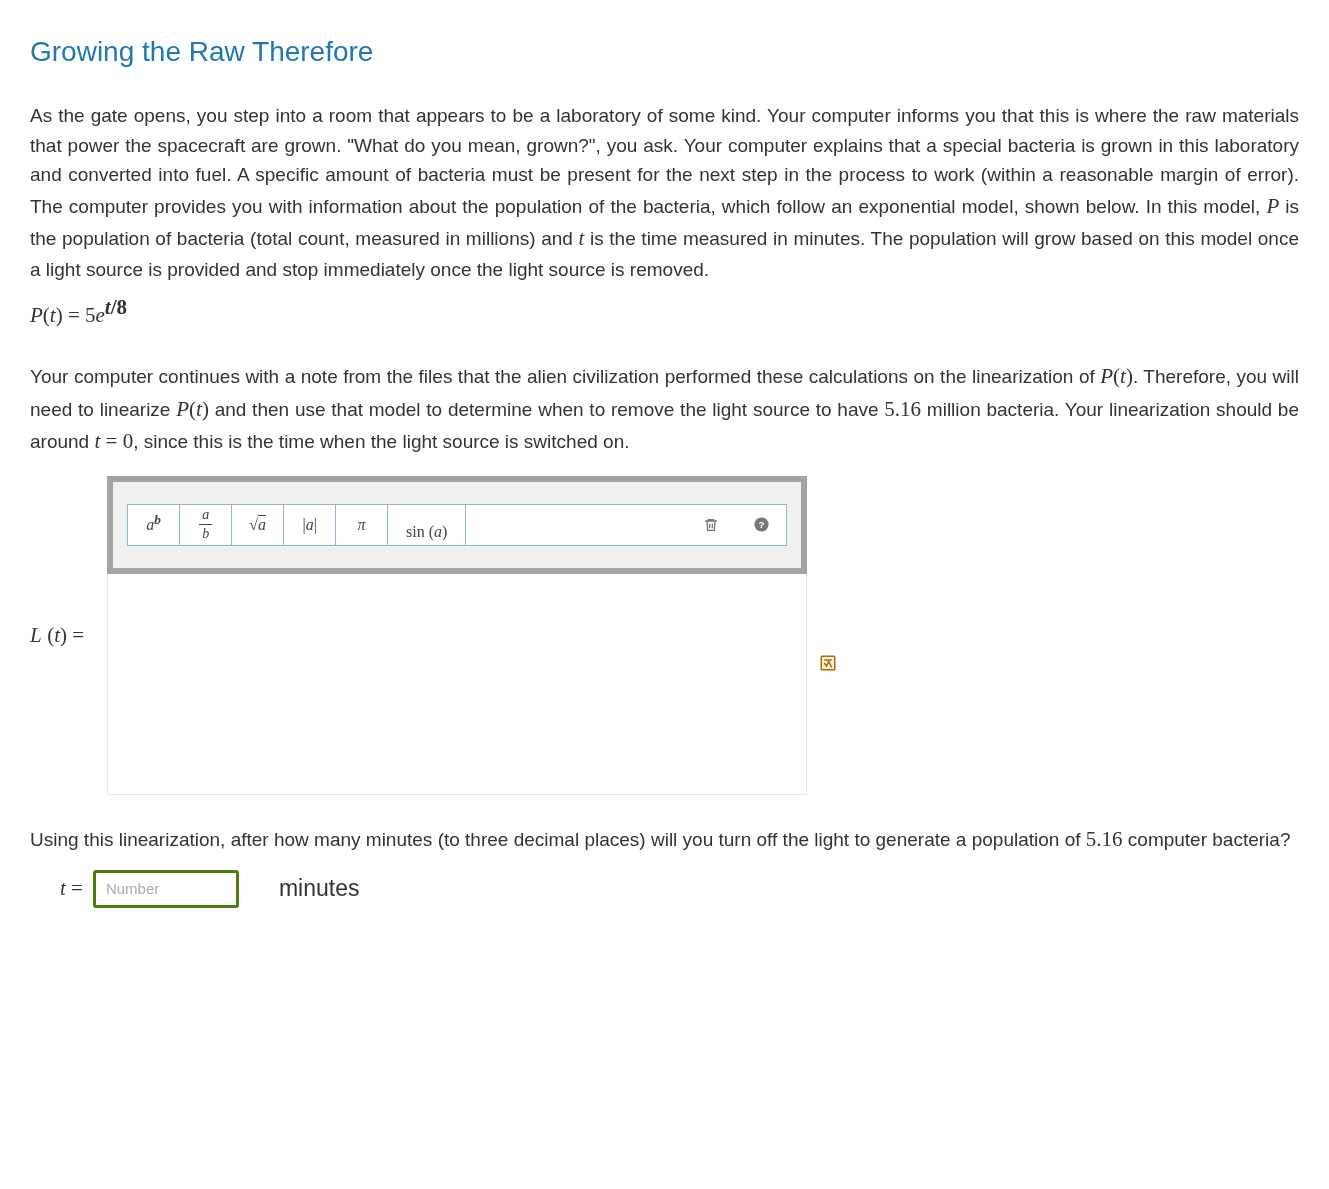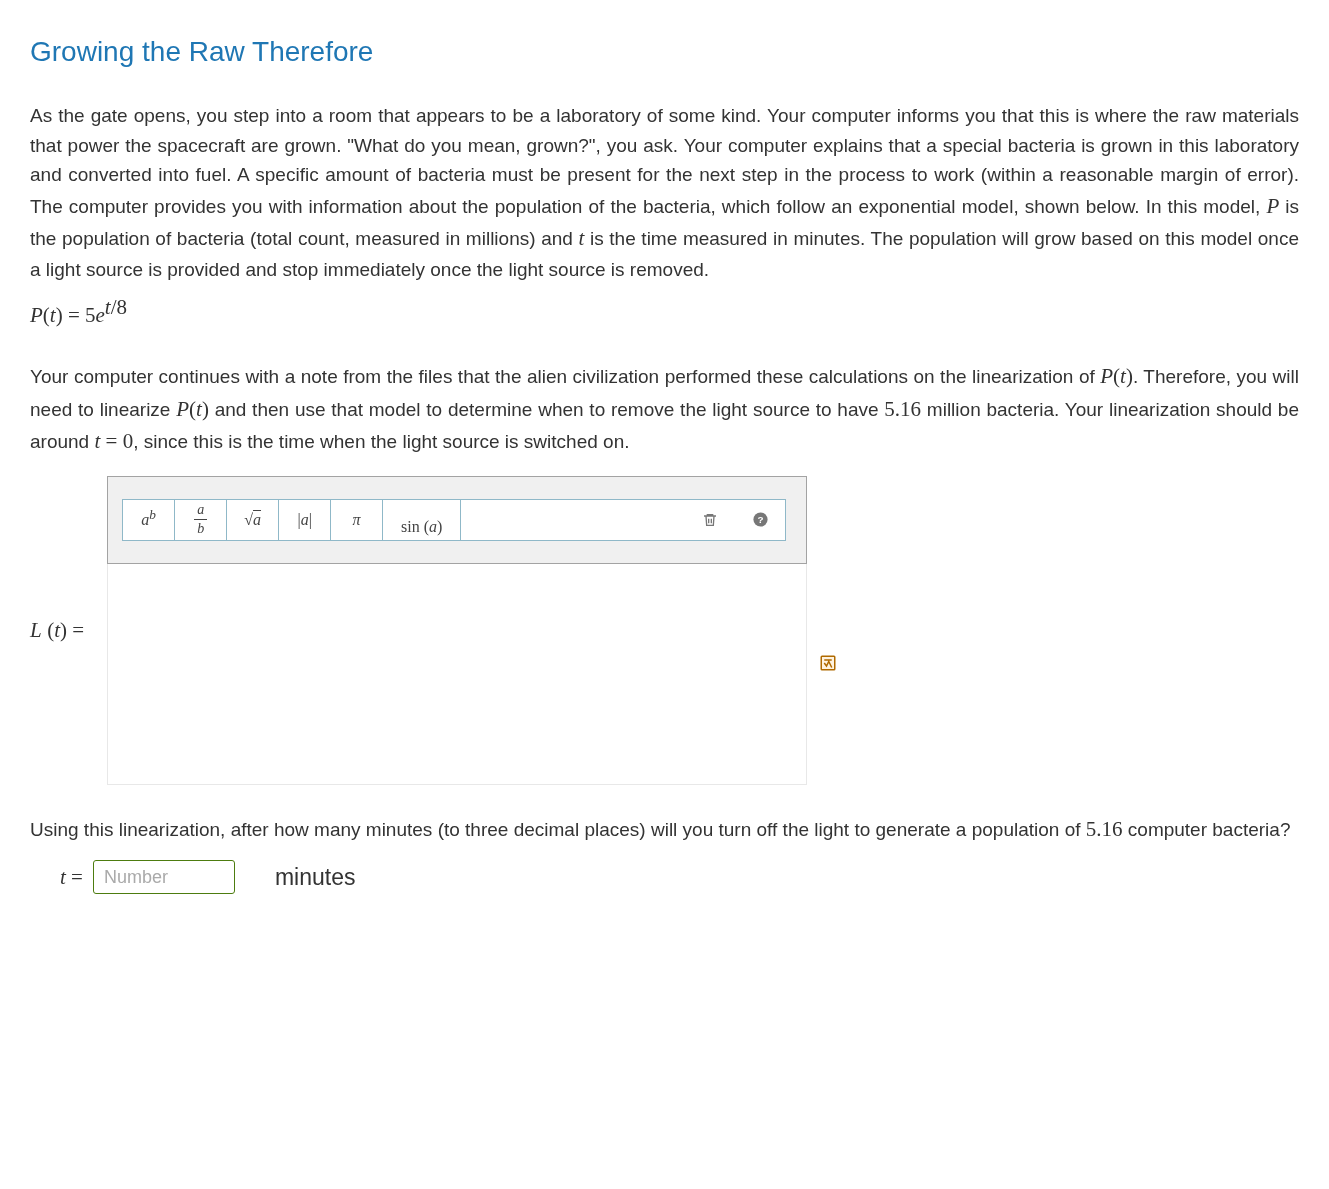--- a/index.html
+++ b/index.html
@@ -44,22 +44,22 @@
     margin-right: 23px;
     white-space: nowrap;
   }
   .editor-box {
     flex: 0 0 auto;
     width: 700px;
     background: #fff;
   }
   .editor-toolbar-region {
     background: #f0f0f0;
-    padding: 22px 20px 22px 14px;
-    border: 1px solid #a3a3a3;
+    padding: 22px 14px 22px 14px;
+    border: 6px solid #a3a3a3;
   }
   .editor-toolbar {
     display: flex;
     align-items: stretch;
     border: 1px solid #8fb8c8;
     background: #fff;
     height: 40px;
   }
   .tb-btn {
     border-right: 1px solid #8fb8c8;
@@ -111,33 +111,33 @@
 
   .answer-row {
     display: flex;
     align-items: center;
     margin: 8px 0 0 30px;
     gap: 10px;
   }
   .answer-input {
     width: 120px;
     height: 32px;
-    border: 1px solid #4d7c0f;
+    border: 3px solid #4d7c0f;
     border-radius: 3px;
-    font-size: 18px;
+    font-size: 15px;
     color: #999;
     padding: 0 10px;
     font-family: Arial, sans-serif;
   }
   .answer-input::placeholder { color: #aaa; }
   .units {
     font-size: 23px;
     margin-left: 30px;
   }
-  sup, sub { line-height: 0; }
+  sup, sub { line-height: 0; font-weight: bold; }
 </style>
 </head>
 <body>
 
 <h2>Growing the Raw Therefore</h2>
 
 <p class="justify">
   <span>As the gate opens, you step into a room that appears to be a laboratory of some kind. Your computer informs you that this is where the raw materials that power the spacecraft are grown. "What do you mean, grown?", you ask. Your computer explains that a special bacteria is grown in this laboratory and converted into fuel. A specific amount of bacteria must be present for the next step in the process to work (within a reasonable margin of error). The computer provides you with information about the population of the bacteria, which follow an exponential model, shown below. In this model, </span><span class="math-i">P</span><span> is the population of bacteria (total count, measured in millions) and </span><span class="math-i">t</span><span> is the time measured in minutes. The population will grow based on this model once a light source is provided and stop immediately once the light source is removed.</span>
 </p>
 

